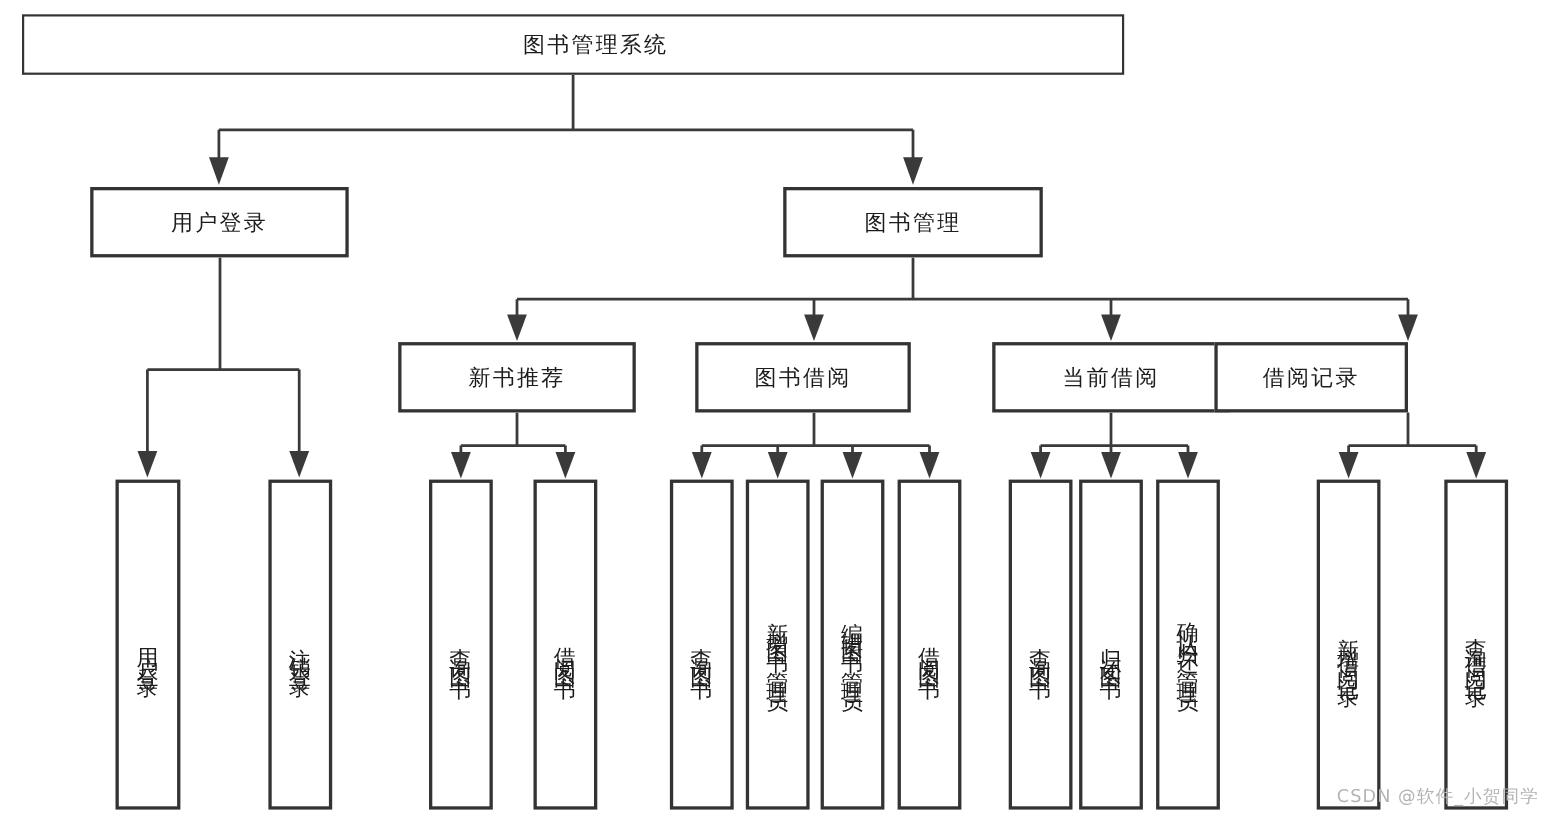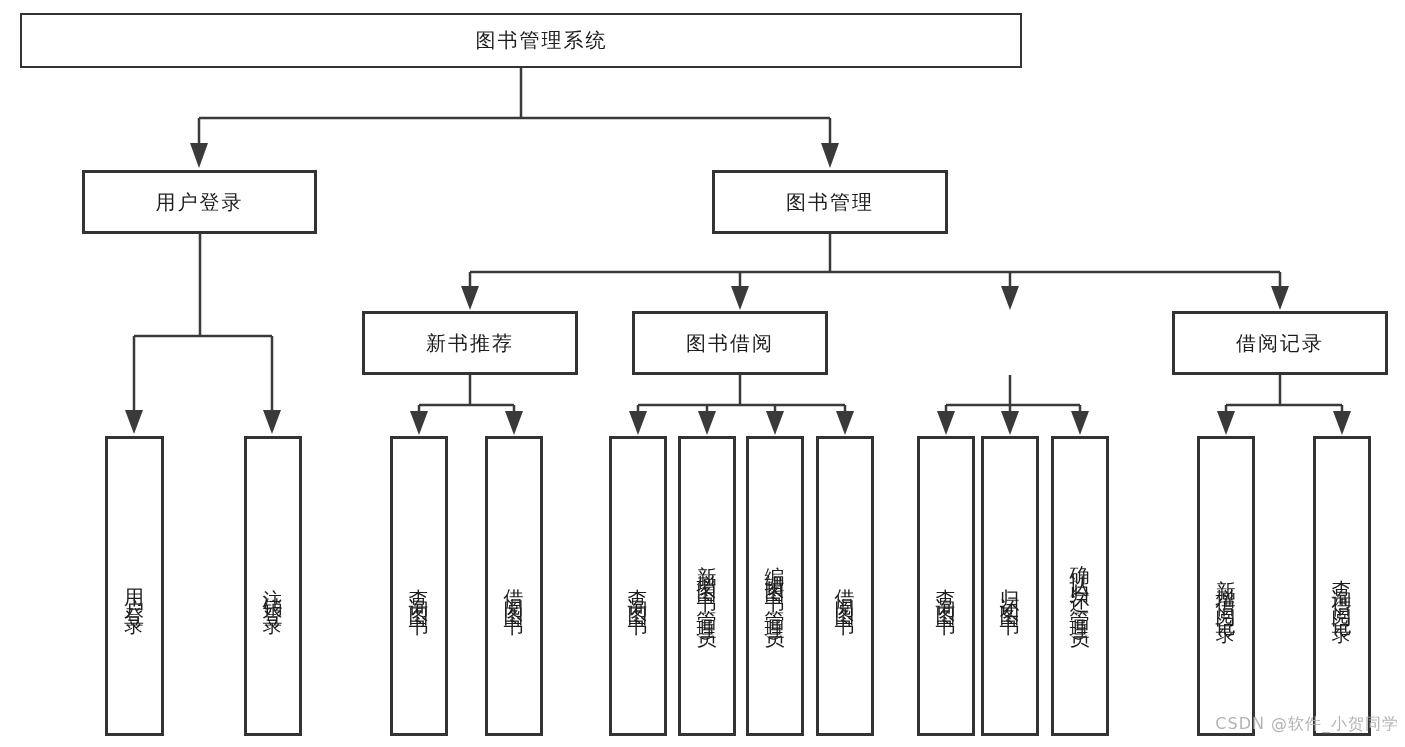--- a/index.html
+++ b/index.html
@@ -79,21 +79,24 @@
   <div class="node" style="left:362px;top:311px;width:216px;height:64px">
     <span class="hlabel">新书推荐</span>
   </div>
 
   <div class="node" style="left:712px;top:170px;width:236px;height:64px">
     <span class="hlabel">图书管理</span>
   </div>
   <div class="node" style="left:632px;top:311px;width:196px;height:64px">
     <span class="hlabel">图书借阅</span>
   </div>
-  <div class="node" style="left:1172px;top:311px;width:216px;height:64px">
+  <div class="node" style="left:902px;top:311px;width:216px;height:64px">
+    <span class="hlabel">当前借阅</span>
+  </div>
+  <div class="node" style="left:1104px;top:311px;width:176px;height:64px">
     <span class="hlabel">借阅记录</span>
   </div>
 
   <div class="node" style="left:105px;top:436px;width:59px;height:300px">
     <span class="vlabel">用户登录</span>
   </div>
   <div class="node" style="left:244px;top:436px;width:58px;height:300px">
     <span class="vlabel">注销登录</span>
   </div>
 

